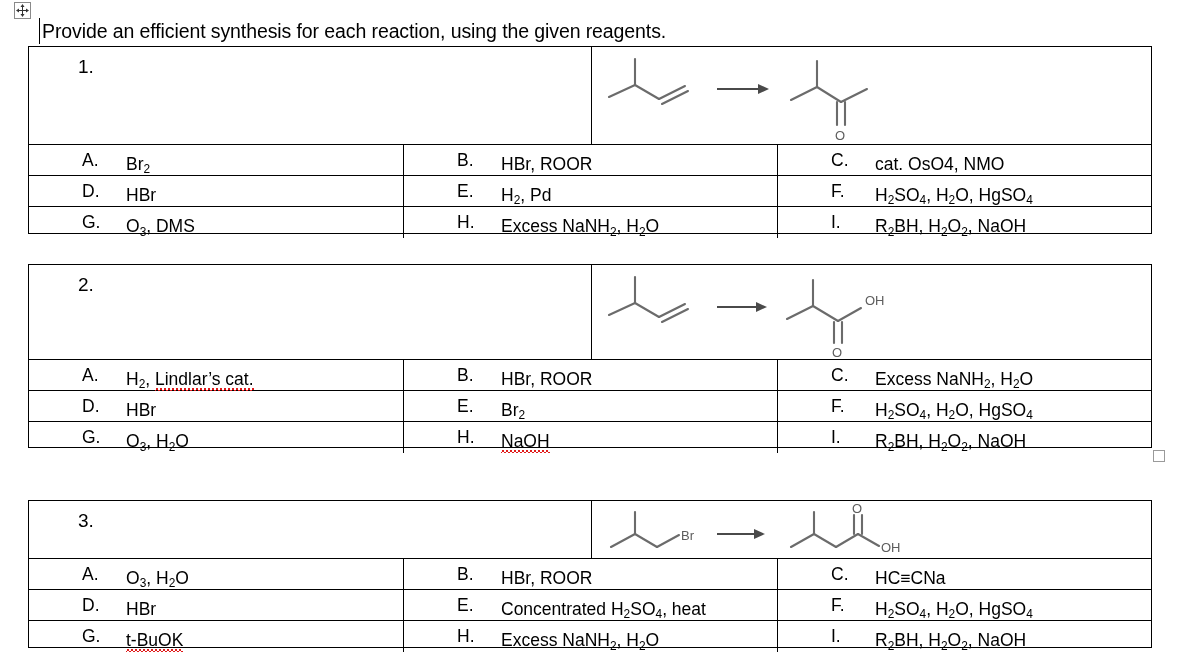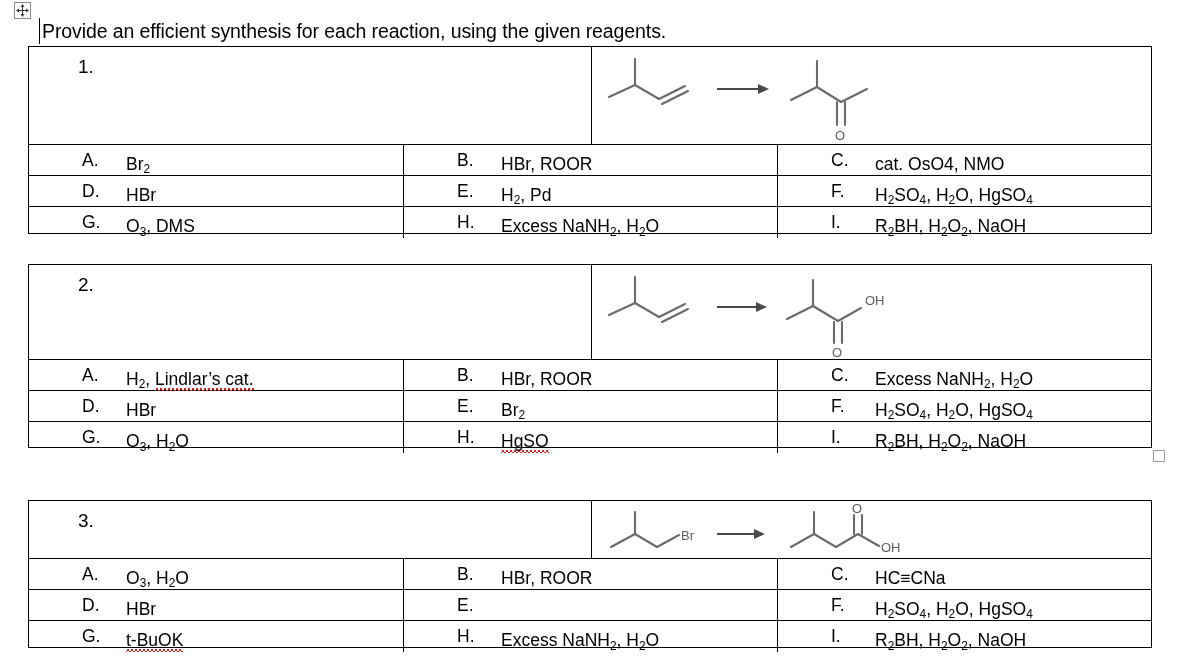--- a/index.html
+++ b/index.html
@@ -268,21 +268,21 @@
           <span class="txt">H<sub>2</sub>SO<sub>4</sub>, H<sub>2</sub>O, HgSO<sub>4</sub></span>
         </div>
     </div>
     <div class="orow last">
       <div class="ocell c1">
           <span class="lbl">G.</span>
           <span class="txt">O<sub>3</sub>, H<sub>2</sub>O</span>
         </div>
       <div class="ocell c2">
           <span class="lbl">H.</span>
-          <span class="txt"><span class="sq">HgSO</span></span>
+          <span class="txt"><span class="sq">NaOH</span></span>
         </div>
       <div class="ocell c3">
           <span class="lbl">I.</span>
           <span class="txt">R<sub>2</sub>BH, H<sub>2</sub>O<sub>2</sub>, NaOH</span>
         </div>
     </div>
   </div>
 
   <div class="resize-handle"></div>
 
@@ -332,20 +332,21 @@
           <span class="txt">HC≡CNa</span>
         </div>
     </div>
     <div class="orow">
       <div class="ocell c1">
           <span class="lbl">D.</span>
           <span class="txt">HBr</span>
         </div>
       <div class="ocell c2">
           <span class="lbl">E.</span>
+          <span class="txt">Concentrated H<sub>2</sub>SO<sub>4</sub>, heat</span>
         </div>
       <div class="ocell c3">
           <span class="lbl">F.</span>
           <span class="txt">H<sub>2</sub>SO<sub>4</sub>, H<sub>2</sub>O, HgSO<sub>4</sub></span>
         </div>
     </div>
     <div class="orow last">
       <div class="ocell c1">
           <span class="lbl">G.</span>
           <span class="txt"><span class="sq">t-BuOK</span></span>

